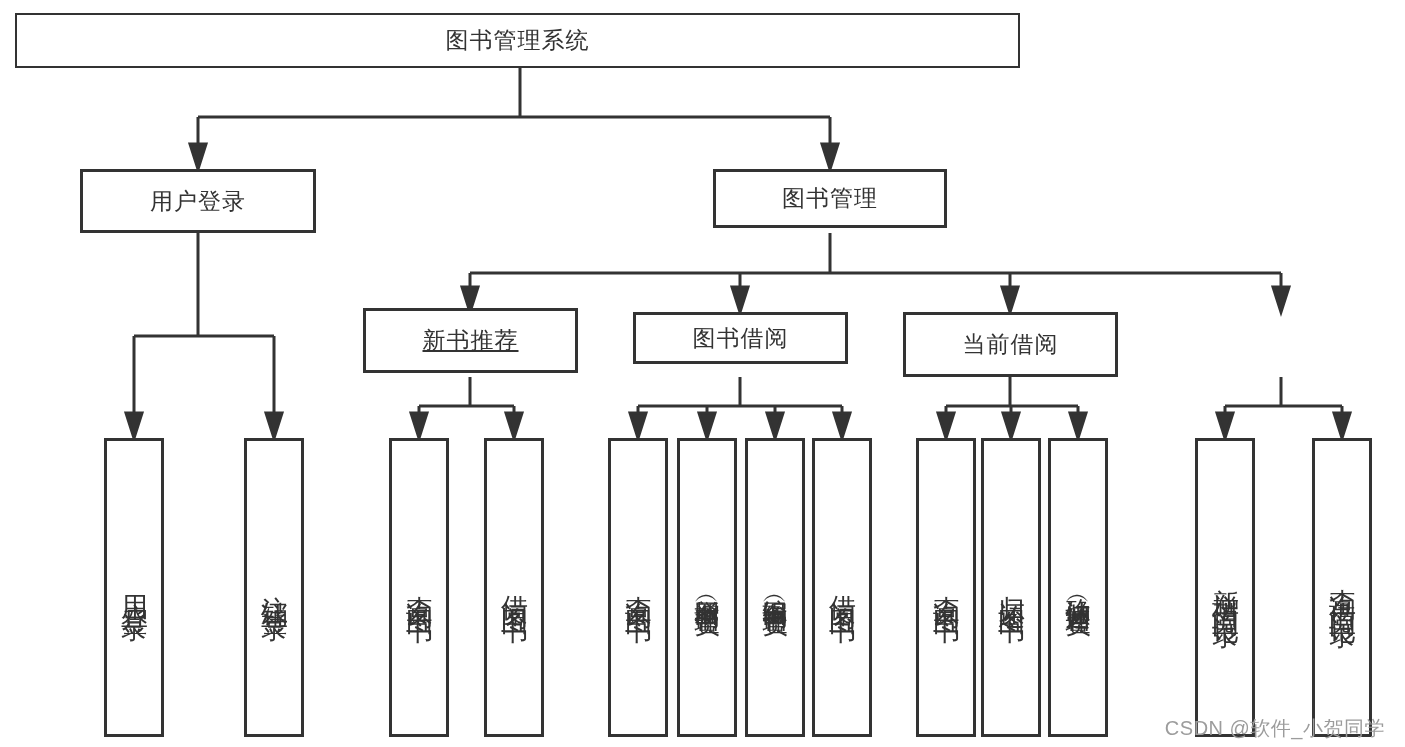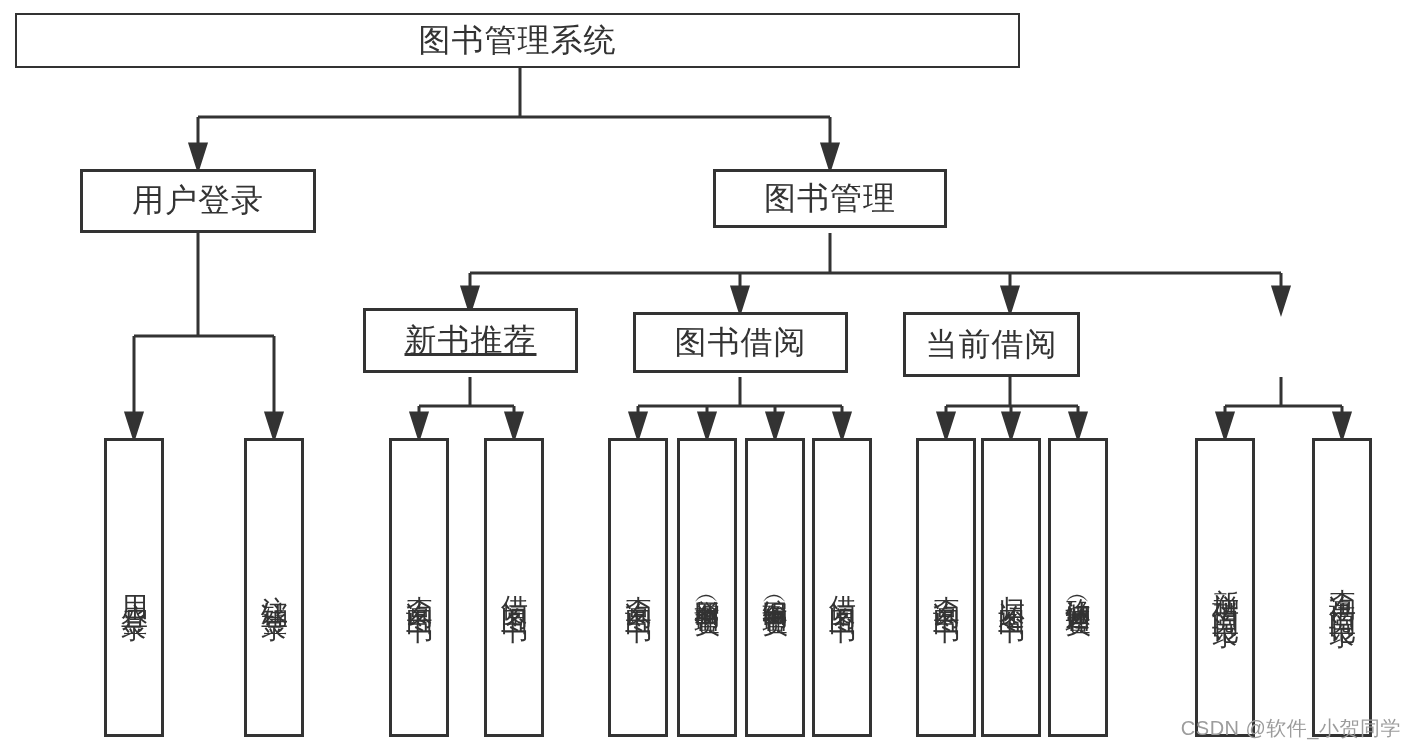--- a/index.html
+++ b/index.html
@@ -22,40 +22,40 @@
     box-sizing: border-box;
     background: #ffffff;
     border: 3px solid #333333;
     display: flex;
     align-items: center;
     justify-content: center;
     text-align: center;
   }
   .node--root { border-width: 2px; }
   .node--h .node-label {
-    font-size: 32px;
+    font-size: 23px;
     letter-spacing: 1px;
     color: #333333;
     white-space: nowrap;
   }
   .node--leaf .node-label {
     writing-mode: vertical-rl;
     text-orientation: mixed;
     font-size: 27px;
     letter-spacing: 7px;
     color: #333333;
     line-height: 1;
   }
   .node--leaf.leaf--long .node-label {
     font-size: 25px;
     letter-spacing: 2px;
   }
   .watermark {
     position: absolute;
-    right: 4px;
+    right: 20px;
     bottom: 5px;
     font-size: 20px;
     color: #9c9c9c;
     letter-spacing: 0.5px;
     z-index: 10;
     white-space: nowrap;
   }
 </style>
 </head>
 <body>
@@ -114,24 +114,24 @@
   <div class="node node--h" style="left:80px; top:169px; width:236px; height:64px;">
     <span class="node-label">用户登录</span>
   </div>
   <div class="node node--h" style="left:713px; top:169px; width:234px; height:59px;">
     <span class="node-label">图书管理</span>
   </div>
 
   <div class="node node--h" style="left:363px; top:308px; width:215px; height:65px;text-decoration:underline;">
     <span class="node-label">新书推荐</span>
   </div>
-  <div class="node node--h" style="left:633px; top:312px; width:215px; height:61px;">
+  <div class="node node--h" style="left:633px; top:312px; width:215px; height:52px;">
     <span class="node-label">图书借阅</span>
   </div>
-  <div class="node node--h" style="left:903px; top:312px; width:177px; height:65px;text-align:right;">
+  <div class="node node--h" style="left:903px; top:312px; width:215px; height:65px;text-align:right;">
     <span class="node-label">当前借阅</span>
   </div>
 
   <div class="node node--leaf" style="left:104px; top:438px; width:60px; height:299px;">
     <span class="node-label">用户登录</span>
   </div>
   <div class="node node--leaf" style="left:244px; top:438px; width:60px; height:299px;">
     <span class="node-label">注销登录</span>
   </div>
 

